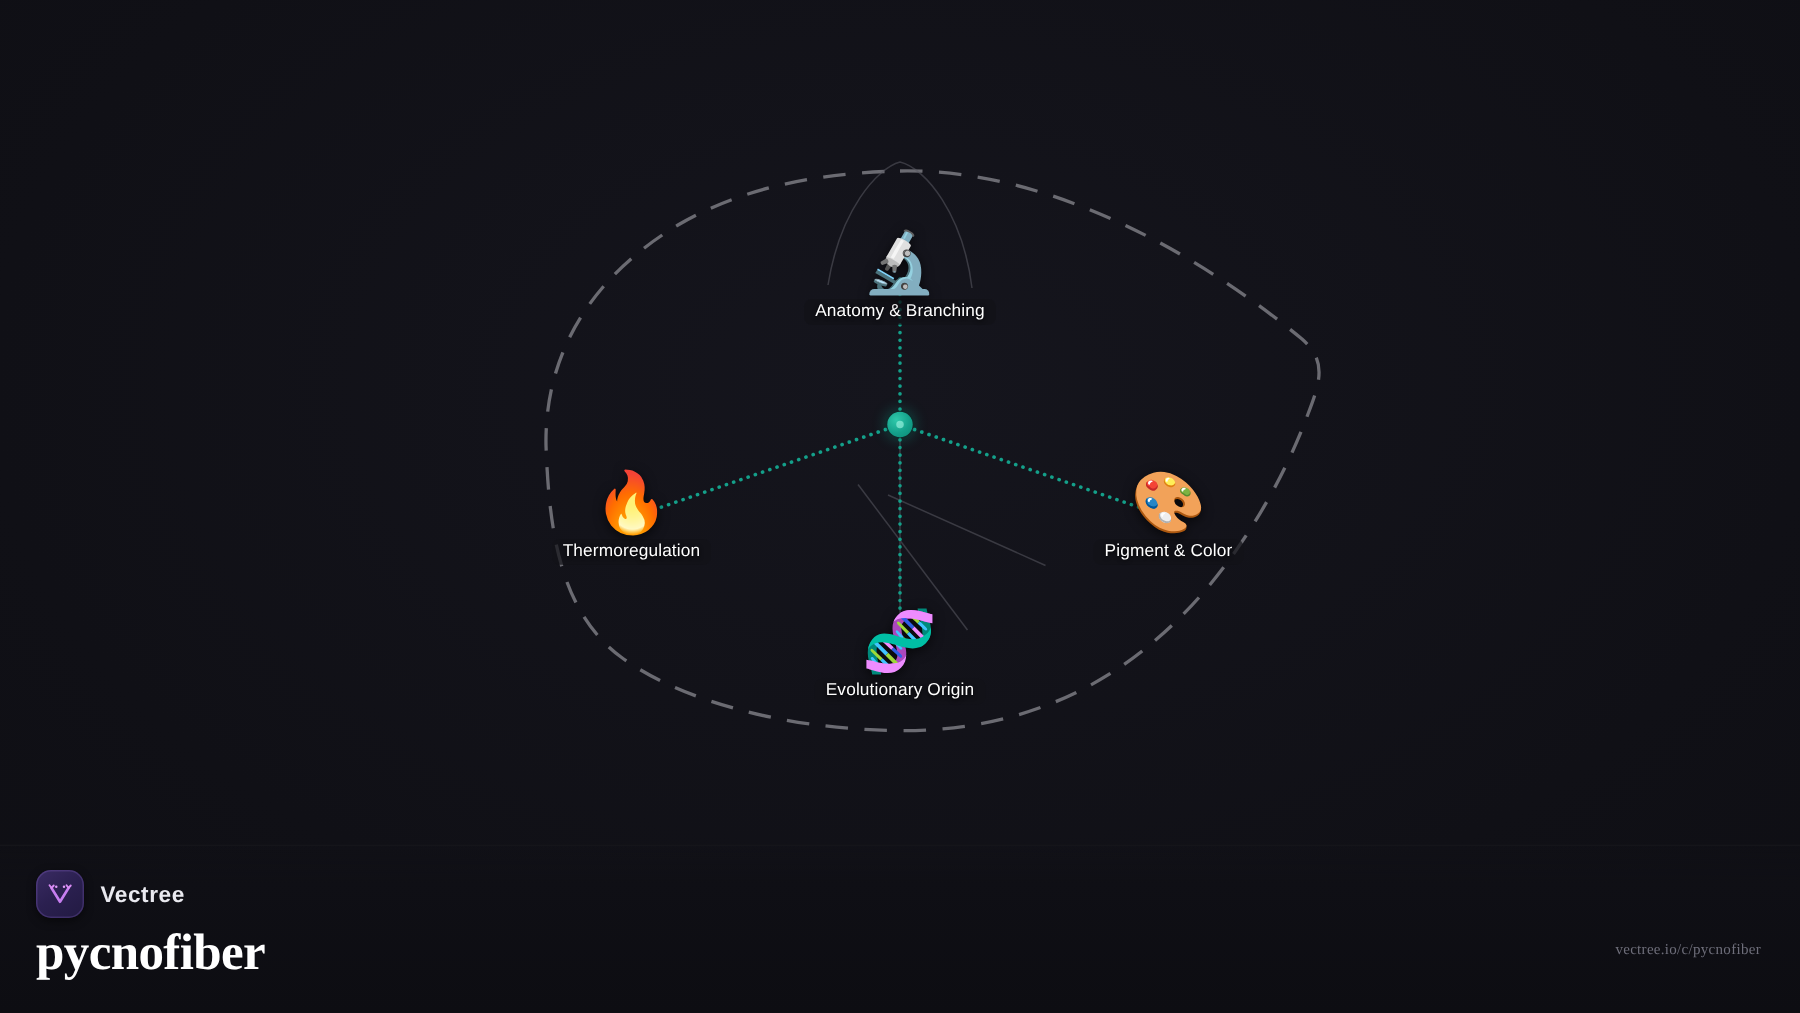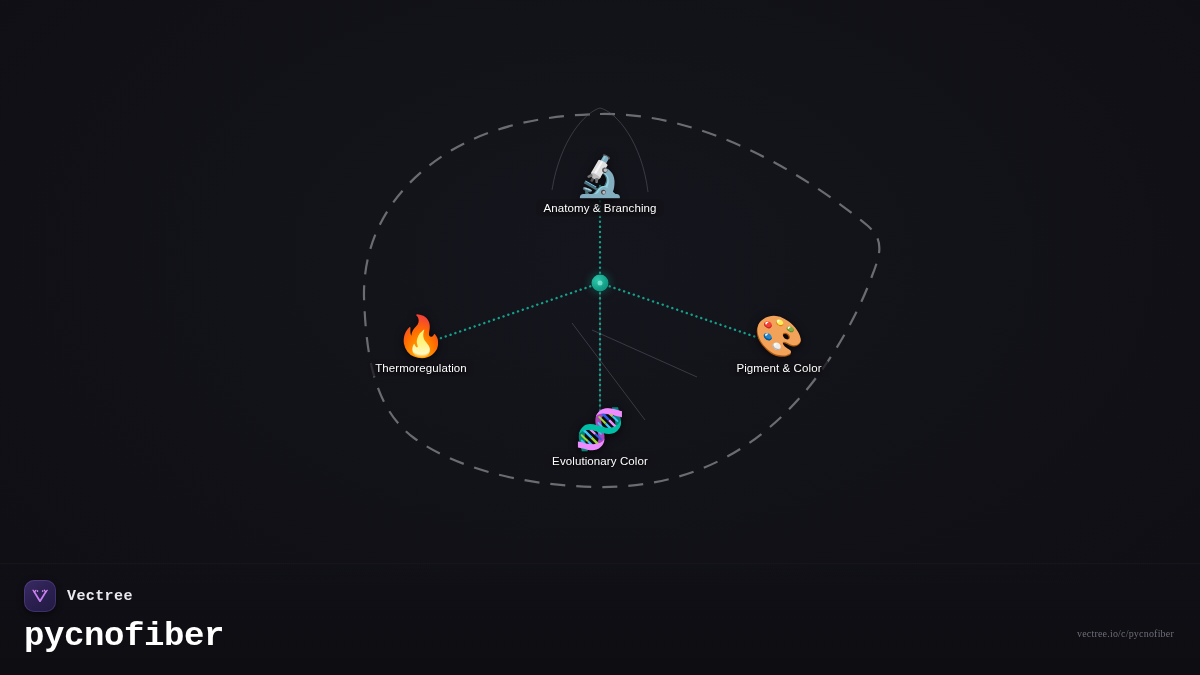--- a/index.html
+++ b/index.html
@@ -98,31 +98,31 @@
   .brand-mark {
     width: 32px; height: 32px;
     border-radius: 10px;
     background: linear-gradient(145deg, #3a2b63 0%, #2b2050 48%, #221a42 100%);
     box-shadow: inset 0 0 0 1px rgba(160,120,230,.22), 0 2px 6px rgba(0,0,0,.5);
     display: flex;
     align-items: center;
     justify-content: center;
   }
   .brand-name {
-    font-family: Liberation Mono, monospace;
+    font-family: Liberation Sans, sans-serif;
     font-size: 15px;
     font-weight: bold;
     color: #e9e9ef;
     letter-spacing: .4px;
   }
   .page-title {
     position: absolute;
     left: 24px;
     top: 52px;
-    font-family: Liberation Mono, monospace;
+    font-family: Liberation Serif, serif;
     font-size: 34px;
     font-weight: bold;
     color: #ffffff;
     letter-spacing: -0.4px;
     line-height: 40px;
   }
   .footer-url {
     position: absolute;
     right: 26px;
     bottom: 36px;
@@ -168,21 +168,21 @@
       <div class="node" style="left: 421px; top: 345px;">
         <span class="node-emoji">🔥</span>
         <span class="node-label">Thermoregulation</span>
       </div>
       <div class="node" style="left: 779px; top: 345px;">
         <span class="node-emoji">🎨</span>
         <span class="node-label">Pigment &amp; Color</span>
       </div>
       <div class="node" style="left: 600px; top: 438px;">
         <span class="node-emoji">🧬</span>
-        <span class="node-label">Evolutionary Color</span>
+        <span class="node-label">Evolutionary Origin</span>
       </div>
     </div>
 
   <div class="footer">
 
     <div class="brand-row">
       <div class="brand-mark">
         <svg width="20" height="20" viewBox="0 0 24 24">
           <path d="M5.2 7.2 L12 18.2 L18.8 7.2" fill="none" stroke="#c77ef0" stroke-width="2.1" stroke-linecap="round" stroke-linejoin="round"></path>
           <path d="M5.2 7.2 L3.6 5.0 M5.2 7.2 L7.0 5.2" fill="none" stroke="#d98cf5" stroke-width="1.5" stroke-linecap="round"></path>

